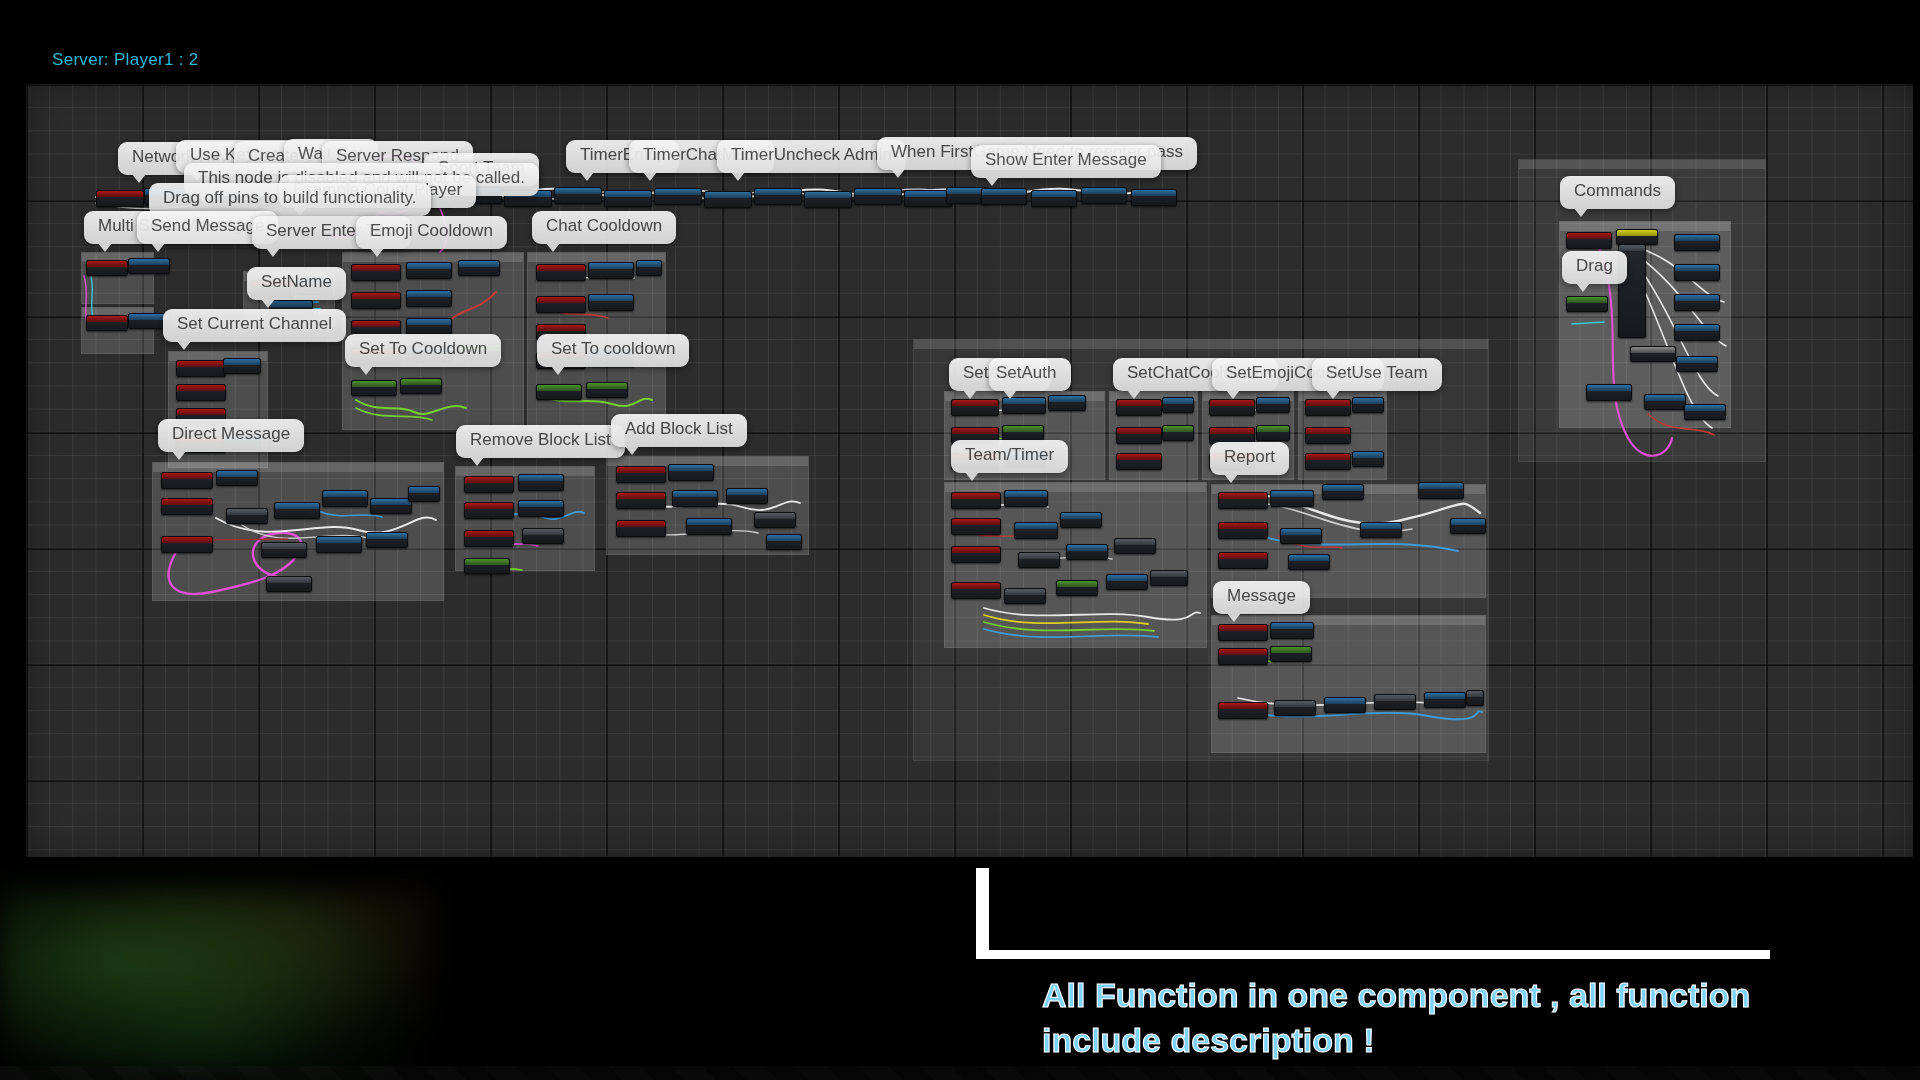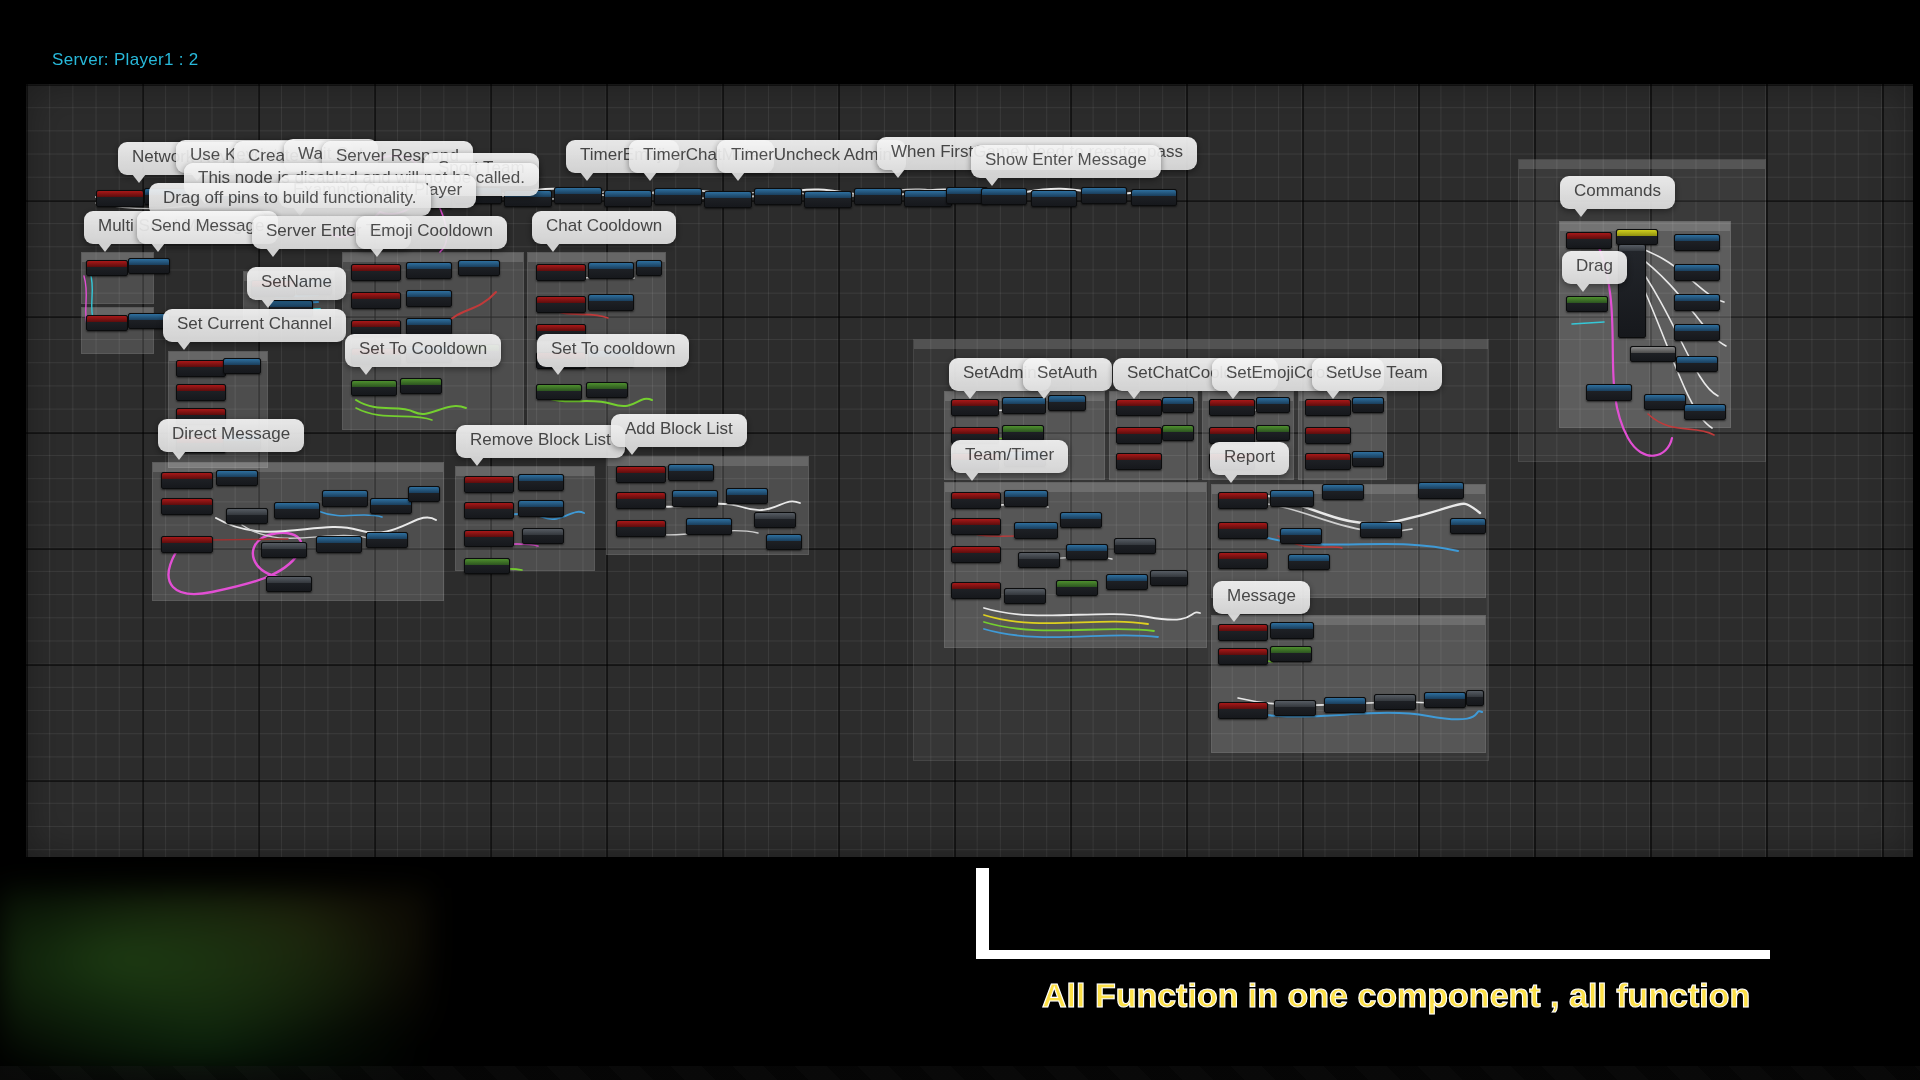--- a/index.html
+++ b/index.html
@@ -40,21 +40,21 @@
       font-size:17px;line-height:1.1;padding:6px 14px 8px;border-radius:9px;white-space:nowrap;
       box-shadow:0 2px 6px rgba(0,0,0,.45);opacity:.93;}
   .bubble::after{content:"";position:absolute;left:14px;bottom:-8px;width:0;height:0;
       border-left:7px solid transparent;border-right:7px solid transparent;border-top:9px solid #dedede;}
 
   
   .title-bar{position:absolute;left:976px;top:868px;width:13px;height:84px;background:#fff;}
   .title-heading{position:absolute;left:1046px;top:856px;color:#fff;font-size:72px;font-weight:700;
       letter-spacing:1px;-webkit-text-stroke:2.5px #fff;}
   .title-underline{position:absolute;left:976px;top:950px;width:794px;height:9px;background:#fff;}
-  .subtitle{position:absolute;left:1042px;top:973px;color:#fde047;font-size:34px;font-weight:700;
+  .subtitle{position:absolute;left:1042px;top:973px;color:#7dd3fc;font-size:34px;font-weight:700;
       line-height:1.32;-webkit-text-stroke:1.1px #fff;}
 
   
   .corner-glow{position:absolute;left:0;top:888px;width:430px;height:186px;
       background:
         radial-gradient(ellipse at 28% 38%, rgba(45,95,30,.55), transparent 68%),
         radial-gradient(ellipse at 70% 22%, rgba(80,70,25,.30), transparent 60%),
         radial-gradient(ellipse at 48% 80%, rgba(20,65,22,.40), transparent 70%);
       filter:blur(14px);}
   .bottom-strip{position:absolute;left:0;bottom:0;width:100%;height:14px;opacity:.35;
@@ -315,34 +315,35 @@
         <div class="bubble" style="left: 511px; top: 250px;">Set To cooldown</div>
         <div class="bubble" style="left: 132px; top: 335px; text-align: right;">Direct Message</div>
         <div class="bubble" style="left: 430px; top: 341px;">Remove Block List</div>
         <div class="bubble" style="left: 585px; top: 330px;">Add Block List</div>
         <div class="bubble" style="left: 540px; top: 56px;">TimerEmoji</div>
         <div class="bubble" style="left: 603px; top: 56px;">TimerChatMute</div>
         <div class="bubble" style="left: 691px; top: 56px;">TimerUncheck Admin</div>
         <div class="bubble" style="left: 851px; top: 53px;">When FirstGame Need to reenter pass</div>
         <div class="bubble" style="left: 945px; top: 61px;">Show Enter Message</div>
         <div class="bubble" style="left: 923px; top: 274px;">SetAdmin</div>
-        <div class="bubble" style="left: 997px; top: 274px;">SetAuth</div>
+        <div class="bubble" style="left: 963px; top: 274px; padding-left: 7px;">SetAuth</div>
         <div class="bubble" style="left: 1087px; top: 274px;">SetChatCooldown</div>
         <div class="bubble" style="left: 1186px; top: 274px;">SetEmojiCooldown</div>
         <div class="bubble" style="left: 1286px; top: 274px;">SetUse Team</div>
         <div class="bubble" style="left: 925px; top: 356px;">Team/Timer</div>
         <div class="bubble" style="left: 1184px; top: 358px;">Report</div>
         <div class="bubble" style="left: 1187px; top: 497px;">Message</div>
         <div class="bubble" style="left: 1534px; top: 92px;">Commands</div>
         <div class="bubble" style="left: 1536px; top: 167px;">Drag</div>
       </div>
   </div>
 
   <div class="corner-glow"></div>
 
   <div class="title-bar"></div>
   <div class="title-underline"></div>
   <div class="subtitle">
     <div>All Function in one component , all function</div>
+    <div>include description !</div>
   </div>
 
   <div class="bottom-strip"></div>
 </div>
 
 </body></html>

